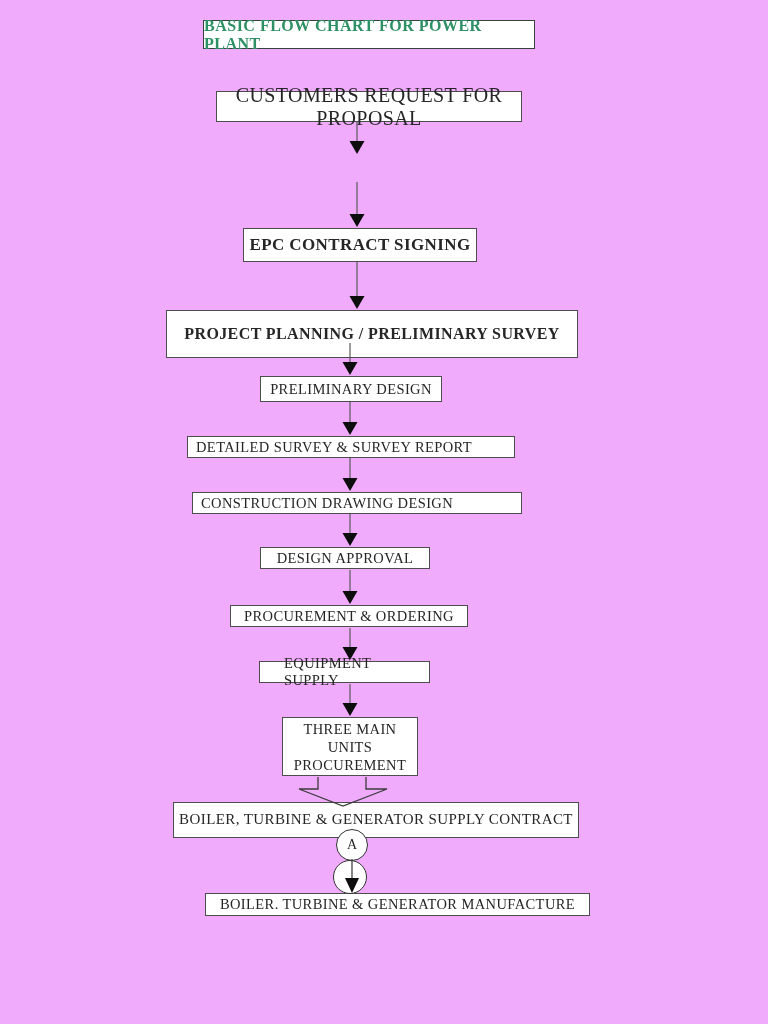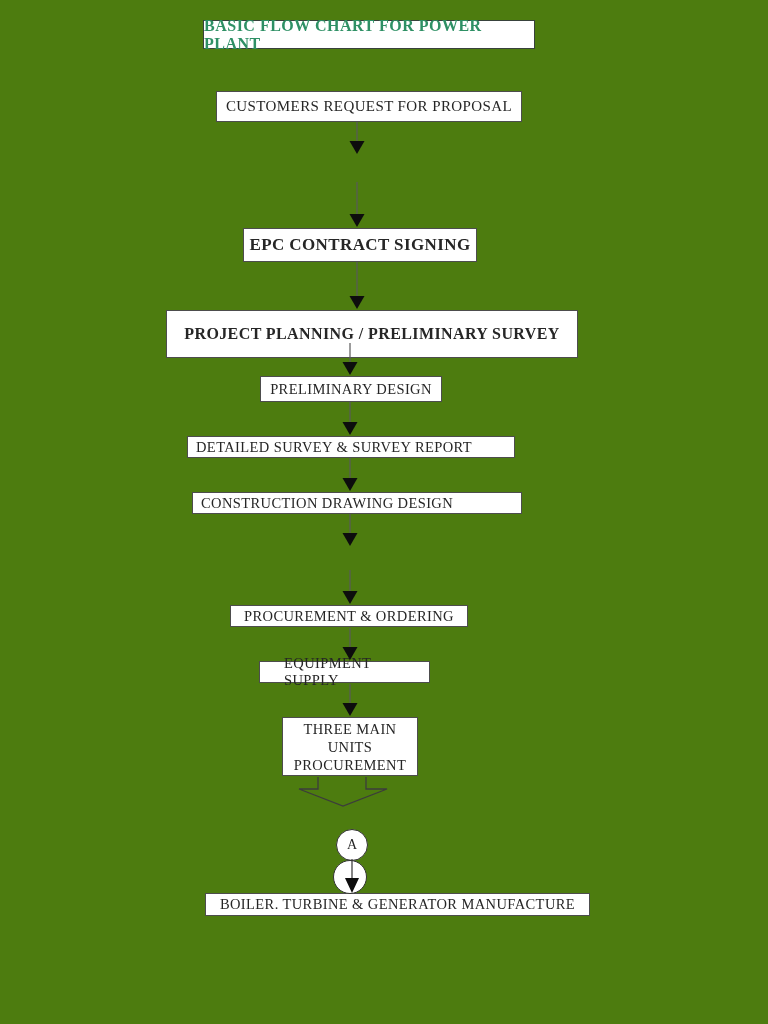--- a/index.html
+++ b/index.html
@@ -4,21 +4,21 @@
 <style>
   html, body { margin: 0; padding: 0; }
   body {
     width: 768px; height: 1024px;
     background: #ffffff;
     font-family: "Liberation Serif", "DejaVu Serif", serif;
   }
   .page {
     position: relative;
     width: 768px; height: 1024px;
-    background: #4d7c0f;
+    background: #f0abfc;
     overflow: hidden;
   }
   .title-box {
     position: absolute;
     left: 203px; top: 20px; width: 332px; height: 29px;
     box-sizing: border-box;
     border: 1.5px solid #38423c;
     display: flex; align-items: center; justify-content: center;
     font-weight: bold; font-size: 16px; letter-spacing: 0.5px;
     color: #2e9065;
@@ -57,42 +57,44 @@
 </style>
 </head>
 <body>
 
 <div class="page">
 
   <div class="title-box">
     <span>BASIC FLOW CHART FOR POWER PLANT</span>
   </div>
 
-  <div class="node" style="left:216px; top:91px; width:306px; height:31px; font-size:15px;">CUSTOMERS REQUEST FOR PROPOSAL</div>
+  <div class="node" style="left:216px; top:91px; width:306px; height:31px; font-size:20px;">CUSTOMERS REQUEST FOR PROPOSAL</div>
 
 
   <div class="node bold" style="left:243px; top:228px; width:234px; height:34px; font-size:17px;">EPC CONTRACT SIGNING</div>
 
   <div class="node bold" style="left:166px; top:310px; width:412px; height:48px; font-size:16px;">PROJECT PLANNING / PRELIMINARY SURVEY</div>
 
   <div class="node" style="left:260px; top:376px; width:182px; height:26px;">PRELIMINARY DESIGN</div>
 
   <div class="node left" style="left:187px; top:436px; width:328px; height:22px; padding-left:8px;">DETAILED SURVEY &amp; SURVEY REPORT</div>
 
   <div class="node left" style="left:192px; top:492px; width:330px; height:22px; padding-left:8px;">CONSTRUCTION DRAWING DESIGN</div>
 
+  <div class="node" style="left:260px; top:547px; width:170px; height:22px;">DESIGN APPROVAL</div>
 
   <div class="node" style="left:230px; top:605px; width:238px; height:22px;">PROCUREMENT &amp; ORDERING</div>
 
   <div class="node left" style="left:259px; top:661px; width:171px; height:22px; padding-left:24px;">EQUIPMENT SUPPLY</div>
 
   <div class="node prelines" style="left:282px; top:717px; width:136px; height:59px;">THREE MAIN
 UNITS
 PROCUREMENT</div>
 
+  <div class="node" style="left:173px; top:802px; width:406px; height:36px; font-size:15px;">BOILER, TURBINE &amp; GENERATOR SUPPLY CONTRACT</div>
 
   <div class="node" style="left:173px; top:893px; width:385px; height:23px;margin-left:32px;">BOILER. TURBINE &amp; GENERATOR MANUFACTURE</div>
 
   <div class="connector-circle" style="left:336px; top:829px; width:32px; height:32px;">
     <span>A</span>
   </div>
 
   <div class="connector-circle" style="left:333px; top:860px; width:34px; height:34px;"></div>
 
   <svg class="overlay" width="768" height="1024" viewBox="0 0 768 1024">

